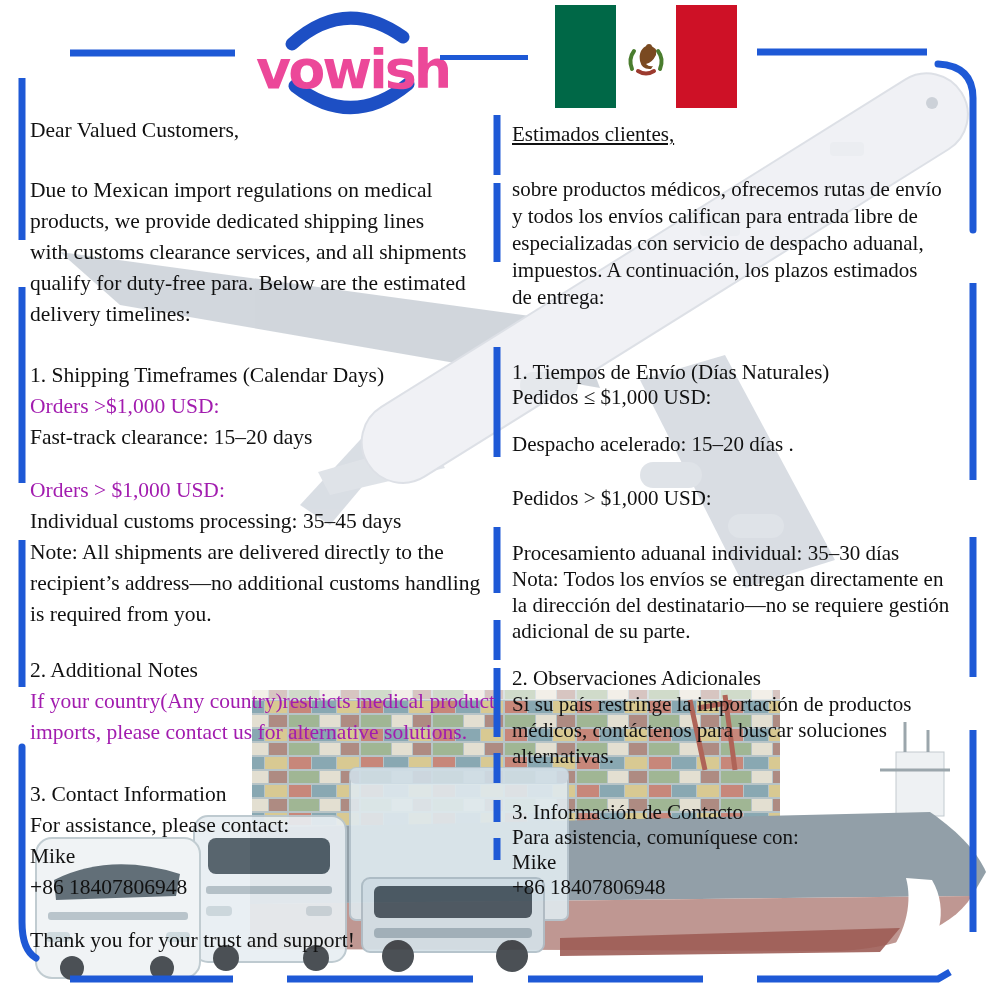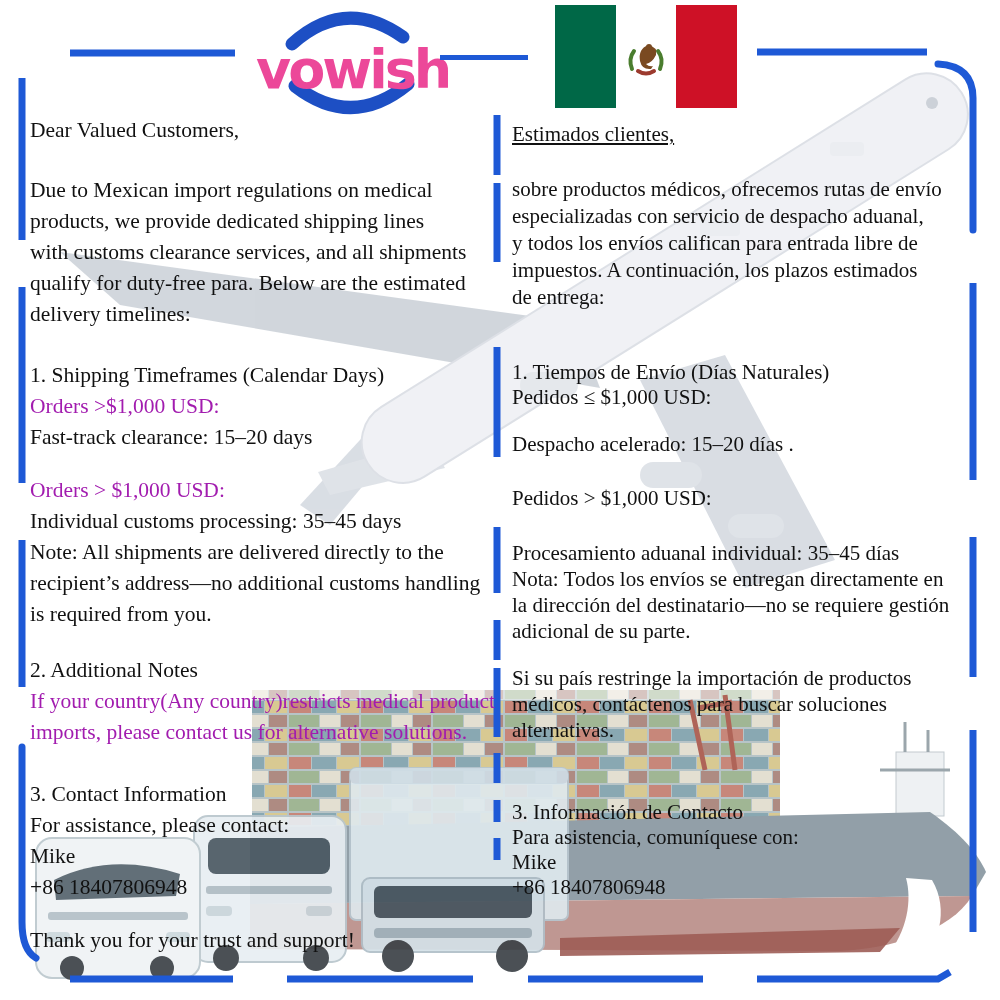--- a/index.html
+++ b/index.html
@@ -205,42 +205,43 @@
         <div class="line">Thank you for your trust and support!</div>
       </div>
   </div>
 
   <div id="col-es" class="col">
     <div id="es-b1" class="block">
         <div class="line">Estimados clientes,</div>
       </div>
     <div id="es-b2" class="block">
         <div class="line">sobre productos médicos, ofrecemos rutas de envío</div>
+        <div class="line">y todos los envíos califican para entrada libre de</div>
         <div class="line">especializadas con servicio de despacho aduanal,</div>
-        <div class="line">y todos los envíos califican para entrada libre de</div>
         <div class="line">impuestos. A continuación, los plazos estimados</div>
         <div class="line">de entrega:</div>
       </div>
     <div id="es-b3" class="block">
         <div class="line">1. Tiempos de Envío (Días Naturales)</div>
         <div class="line">Pedidos ≤  $1,000 USD:</div>
       </div>
     <div id="es-b4" class="block">
         <div class="line">Despacho acelerado: 15–20 días .</div>
       </div>
     <div id="es-b5" class="block">
         <div class="line">Pedidos &gt; $1,000 USD:</div>
       </div>
     <div id="es-b6" class="block">
-        <div class="line">Procesamiento aduanal individual: 35–45 días</div>
+        <div class="line">Procesamiento aduanal individual: 35–30 días</div>
         <div class="line">Nota: Todos los envíos se entregan directamente en</div>
         <div class="line">la dirección del destinatario—no se requiere gestión</div>
         <div class="line">adicional de su parte.</div>
       </div>
     <div id="es-b7" class="block">
+        <div class="line">2. Observaciones Adicionales</div>
         <div class="line">Si su país restringe la importación de productos</div>
         <div class="line">médicos, contáctenos para buscar soluciones</div>
         <div class="line">alternativas.</div>
       </div>
     <div id="es-b8" class="block">
         <div class="line">3. Información de Contacto</div>
         <div class="line">Para asistencia, comuníquese con:</div>
         <div class="line">Mike</div>
         <div class="line"> +86 18407806948</div>
       </div>

